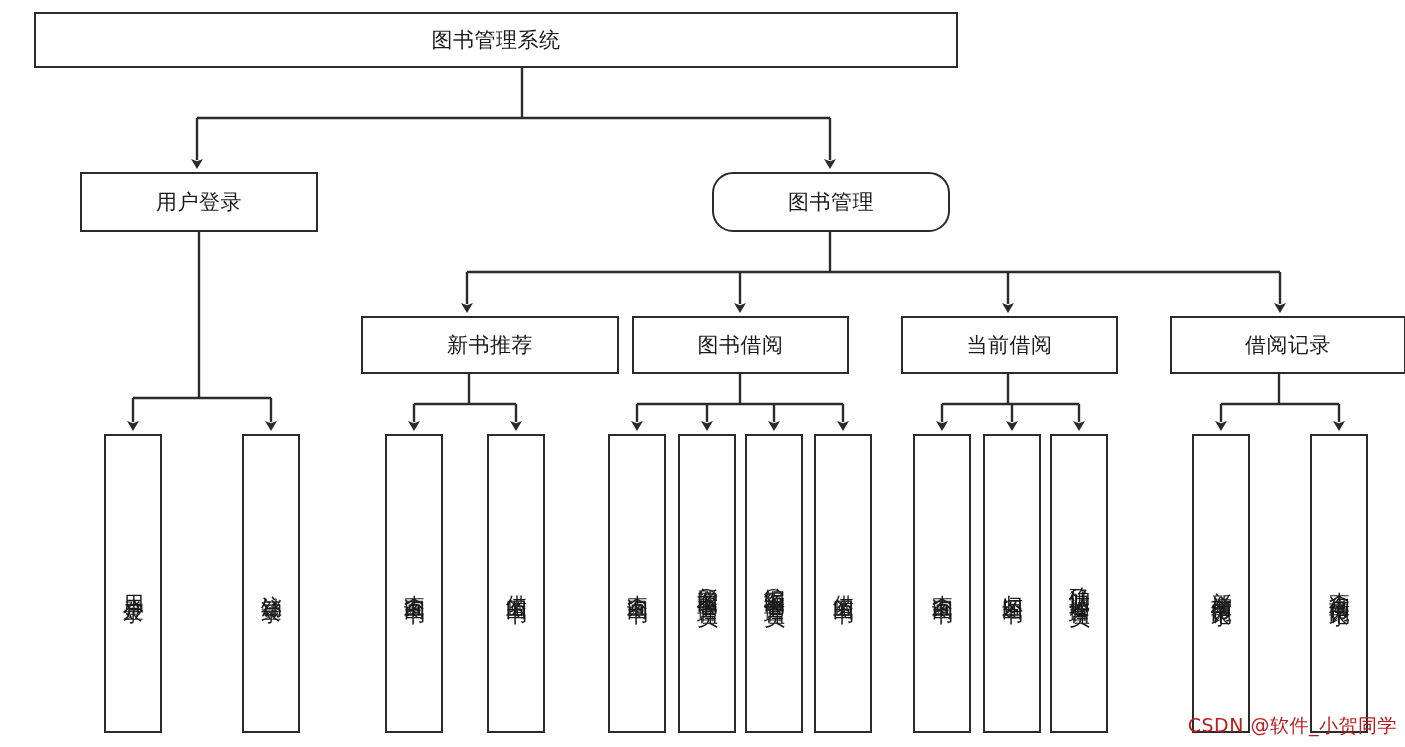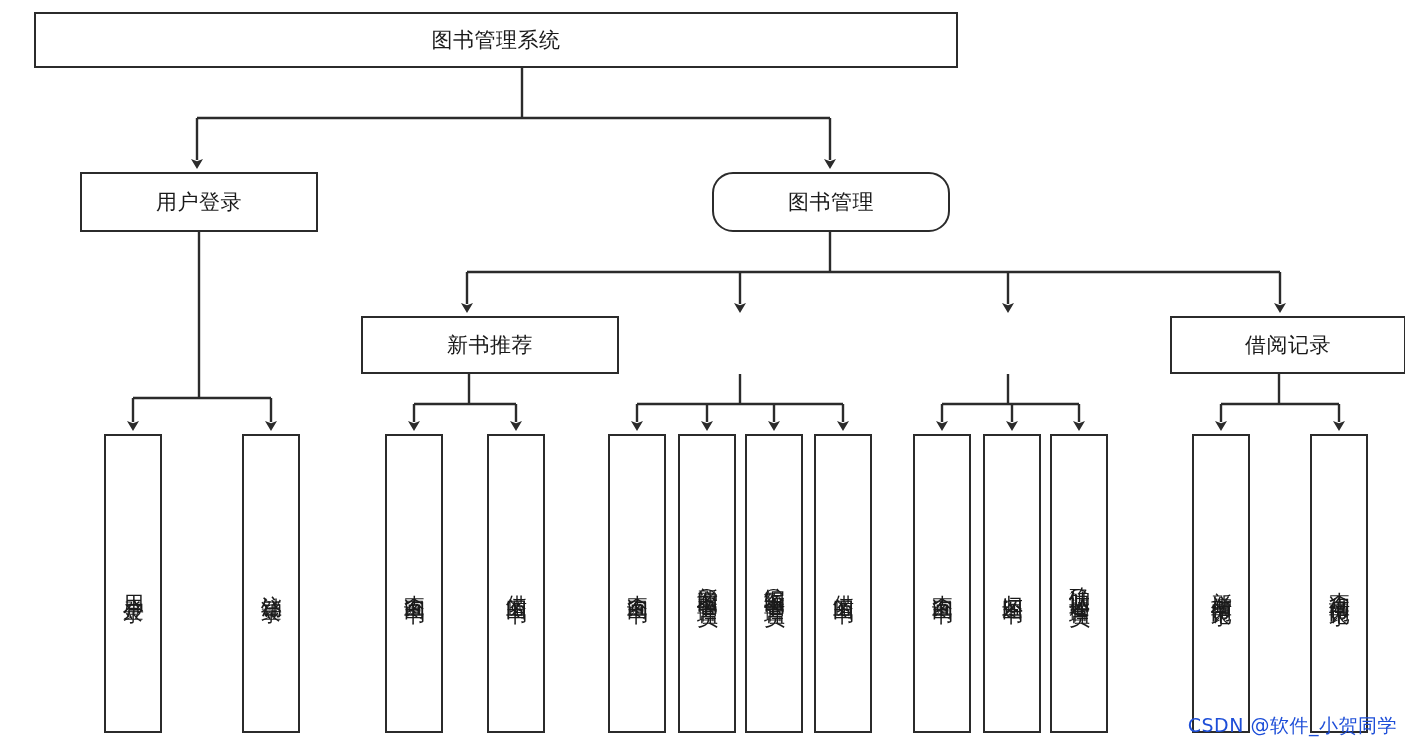--- a/index.html
+++ b/index.html
@@ -51,21 +51,21 @@
   .node.vert .vtext {
     writing-mode: vertical-rl;
     text-orientation: upright;
     display: block;
   }
   #watermark {
     position: absolute;
     right: 8px;
     bottom: 8px;
     font-size: 19px;
-    color: #1d4ed8;
+    color: #b91c1c;
     white-space: nowrap;
     letter-spacing: 0.5px;
   }
 </style>
 </head>
 <body>
 
 <div id="canvas">
 
   <svg id="edges" viewBox="0 0 1405 747" xmlns="http://www.w3.org/2000/svg">
@@ -125,20 +125,26 @@
   <div class="node horiz" style="left:80px; top:172px; width:238px; height:60px;">
     <span>用户登录</span>
   </div>
   <div class="node horiz" style="left:712px; top:172px; width:238px; height:60px;border-radius:21px;">
     <span>图书管理</span>
   </div>
 
   <div class="node horiz" style="left:361px; top:316px; width:258px; height:58px;">
     <span>新书推荐</span>
   </div>
+  <div class="node horiz" style="left:632px; top:316px; width:217px; height:58px;">
+    <span>图书借阅</span>
+  </div>
+  <div class="node horiz" style="left:901px; top:316px; width:217px; height:58px;">
+    <span>当前借阅</span>
+  </div>
   <div class="node horiz" style="left:1170px; top:316px; width:236px; height:58px;">
     <span>借阅记录</span>
   </div>
 
   <div class="node vert" style="left:104px; top:434px; width:58px; height:299px;">
     <span class="vtext">用户登录</span>
   </div>
   <div class="node vert" style="left:242px; top:434px; width:58px; height:299px;">
     <span class="vtext">注销登录</span>
   </div>

